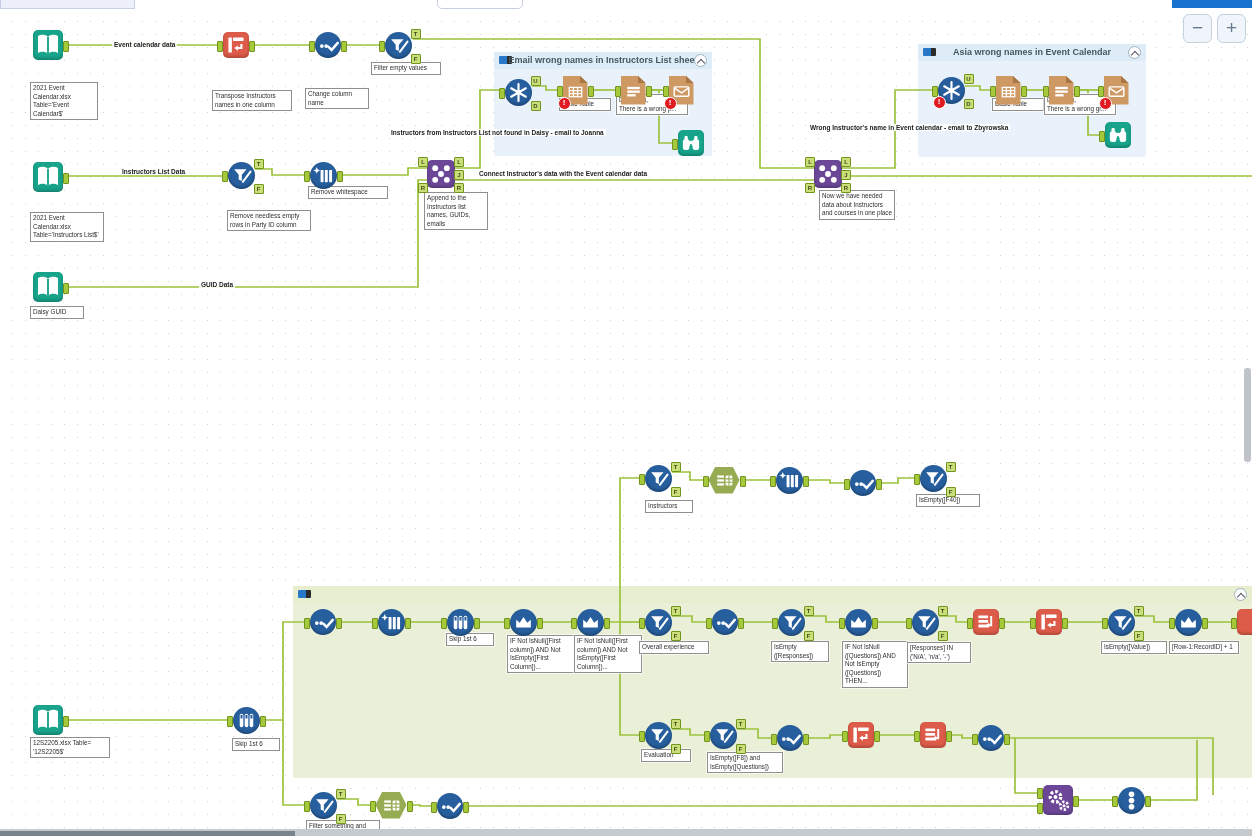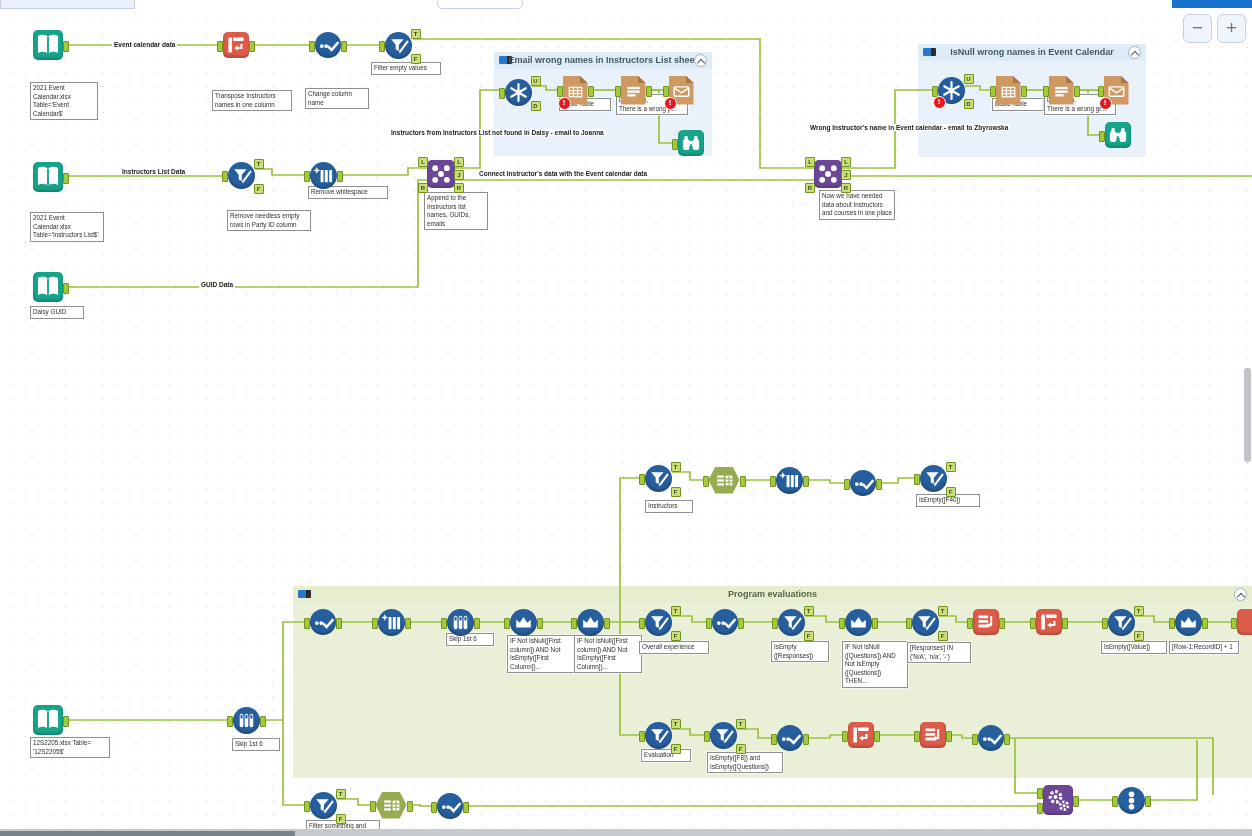--- a/index.html
+++ b/index.html
@@ -73,31 +73,30 @@
           <div class="c-title">Email wrong names in Instructors List sheet</div>
           <div class="c-collapse">
             <div class=""></div>
             <i></i>
           </div>
         </div>
       </div>
       <div class="container c-blue" style="left: 918px; top: 35px; width: 228px; height: 113px;">
         <div class="c-head">
           <div class="c-winicon"></div>
-          <div class="c-title">IsNull wrong names in Event Calendar</div>
+          <div class="c-title">Asia wrong names in Event Calendar</div>
           <div class="c-collapse">
             <div class=""></div>
             <i></i>
           </div>
         </div>
       </div>
       <div class="container c-green" style="left: 293px; top: 577px; width: 959px; height: 192px;">
         <div class="c-head">
           <div class="c-winicon"></div>
-          <div class="c-title">Program evaluations</div>
           <div class="c-collapse">
             <div class=""></div>
             <i></i>
           </div>
         </div>
       </div>
       <svg id="edges" width="1252" height="827">
         <polyline points="63,36 221,36" fill="none" stroke="#9cc23c" stroke-width="1.7"></polyline>
         <polyline points="251,36 313,36" fill="none" stroke="#9cc23c" stroke-width="1.7"></polyline>
         <polyline points="343,36 383,36" fill="none" stroke="#9cc23c" stroke-width="1.7"></polyline>

